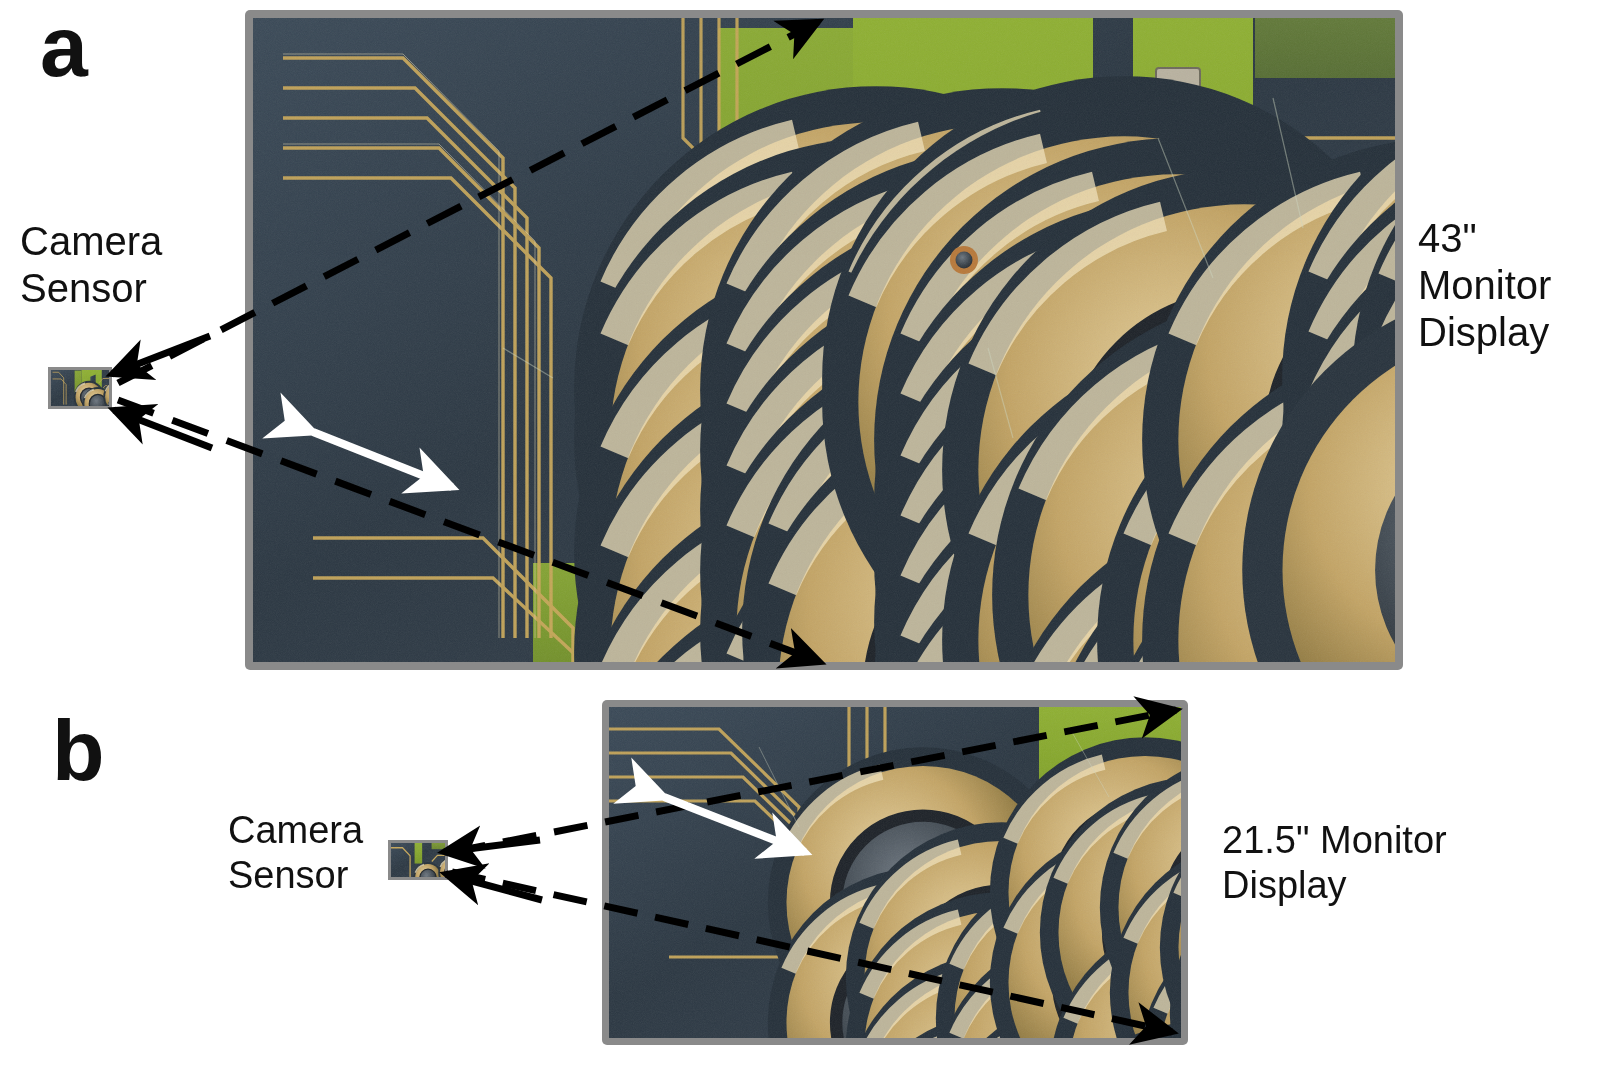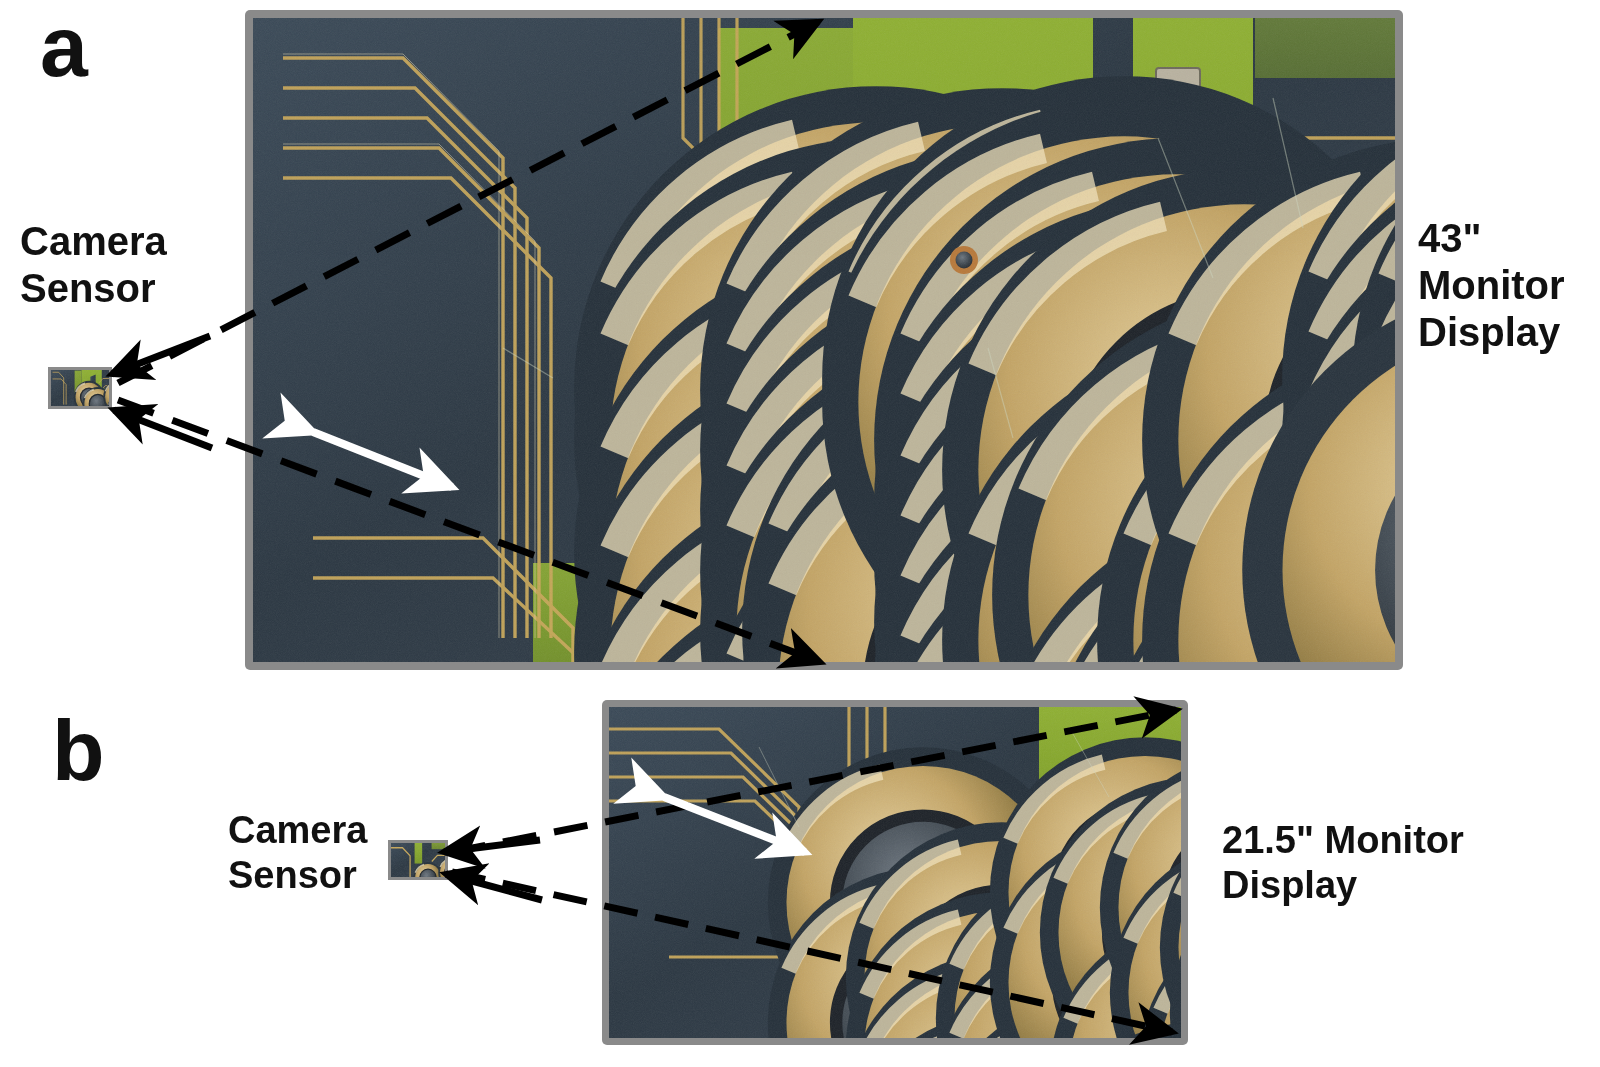--- a/index.html
+++ b/index.html
@@ -3,21 +3,21 @@
 <meta charset="utf-8">
 <style>
   html,body{margin:0;padding:0;background:#ffffff;}
   body{width:1600px;height:1067px;position:relative;overflow:hidden;
        font-family:"Liberation Sans",sans-serif;color:#000;}
   .stage{position:absolute;left:0;top:0;width:1600px;height:1067px;}
 
   
   .panel-letter{position:absolute;font-weight:700;font-size:86px;line-height:0.9;
                 letter-spacing:-1px;color:#111;}
-  .txt{position:absolute;font-weight:700;color:#111;line-height:1.18;
+  .txt{position:absolute;font-weight:400;color:#111;line-height:1.18;
        white-space:pre-line;}
   .txt-lg{font-size:40px;}
   .txt-md{font-size:38px;}
 
   
   .monitor{position:absolute;background:#8a8a8a;box-sizing:border-box;
            border-radius:5px;overflow:hidden;}
   .monitor .screen{position:absolute;overflow:hidden;background:#2e3a46;}
   .monitor.a{left:245px;top:10px;width:1158px;height:660px;padding:8px;}
   .monitor.a .screen{left:8px;top:8px;width:1142px;height:644px;}

